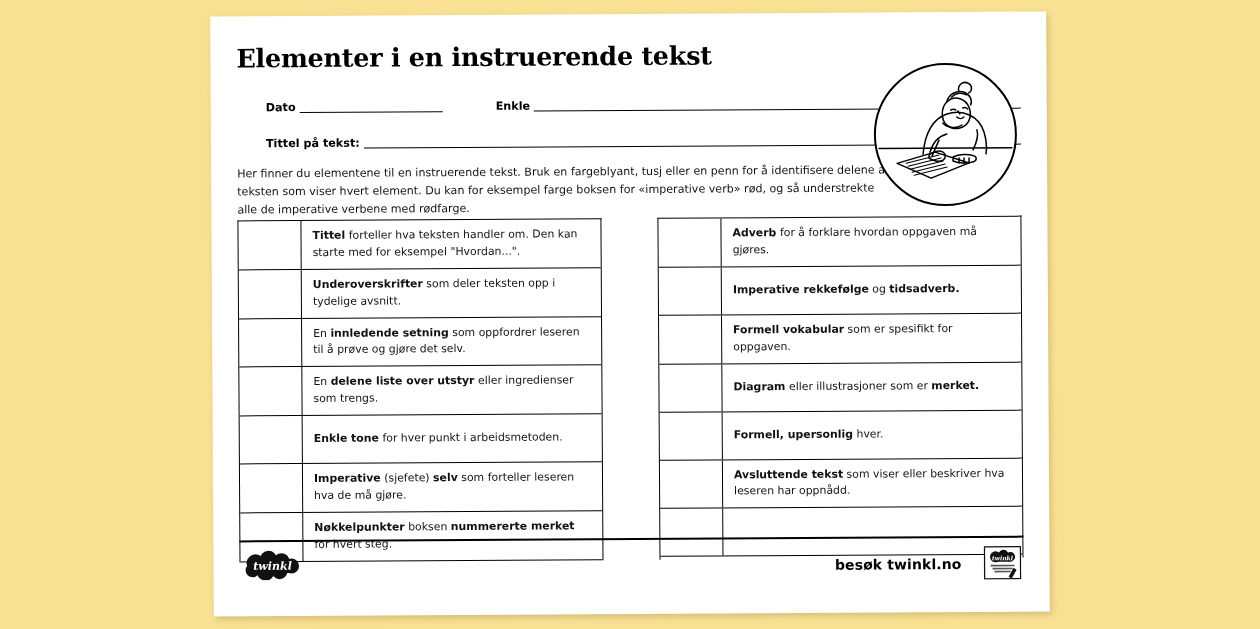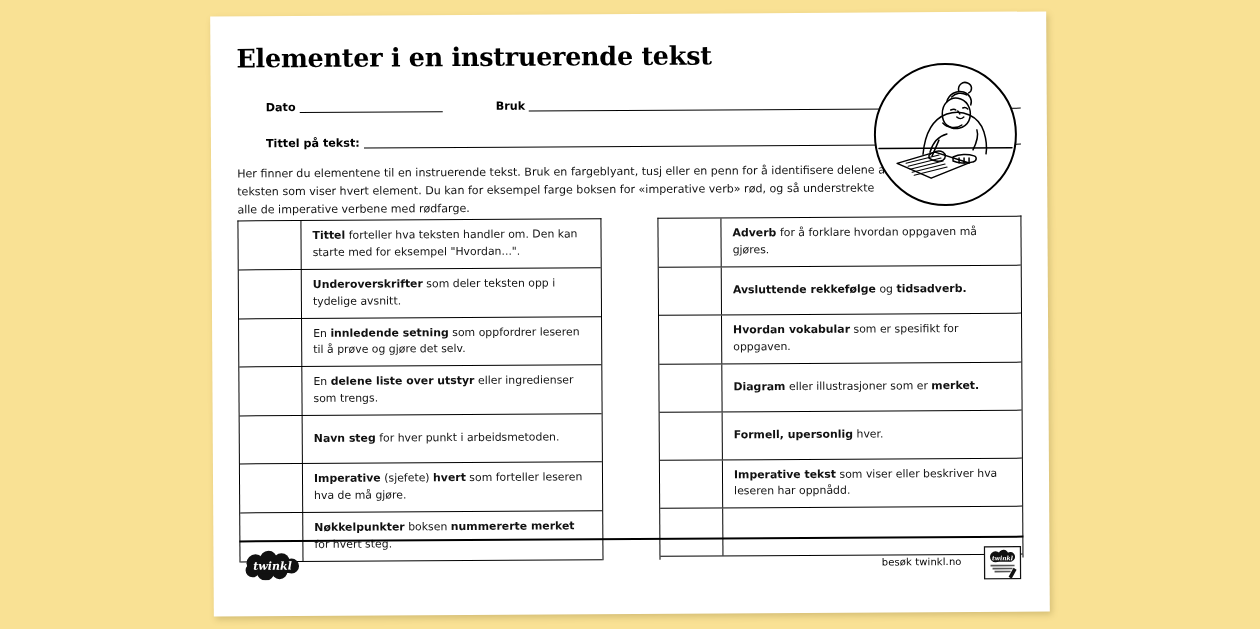--- a/index.html
+++ b/index.html
@@ -162,22 +162,22 @@
     position: absolute;
     left: 2px;
     top: 2px;
     width: 62px;
     height: 30px;
   }
   .visit {
     position: absolute;
     right: 62px;
     top: 12px;
-    font-size: 10px;
-    font-weight: normal;
+    font-size: 14px;
+    font-weight: bold;
     color: #000;
     letter-spacing: 0.1px;
     white-space: nowrap;
     font-family: "DejaVu Sans", sans-serif;
   }
   .badge {
     position: absolute;
     right: 2px;
     top: 2px;
     width: 38px;
@@ -191,21 +191,21 @@
 
   <div id="page">
     <div id="page-inner">
 
       <h1 class="title">Elementer i en instruerende tekst</h1>
 
       <div class="field-row">
         <span class="field-label">Dato</span>
         <span class="rule rule-dato"></span>
         <span class="gap-navn"></span>
-        <span class="field-label">Bruk</span>
+        <span class="field-label">Enkle</span>
         <span class="rule rule-navn"></span>
       </div>
 
       <div class="field-row-2">
         <span class="field-label">Tittel på tekst:</span>
         <span class="rule rule-tittel"></span>
       </div>
 
       <p class="intro">Her finner du elementene til en instruerende tekst. Bruk en fargeblyant, tusj  eller en penn for å identifisere delene av teksten som viser hvert element. Du kan for eksempel farge boksen for «imperative verb» rød, og så understrekte alle de imperative verbene med rødfarge.</p>
 
@@ -274,72 +274,72 @@
           </div>
           <div class="trow">
             <div class="tbox"></div>
             <div class="tcell">
               <span><span>En </span><span class="b">delene liste over utstyr</span><span> eller ingredienser som trengs.</span></span>
             </div>
           </div>
           <div class="trow">
             <div class="tbox"></div>
             <div class="tcell">
-              <span><span class="b">Navn steg</span><span> for hver punkt i arbeidsmetoden.</span></span>
-            </div>
-          </div>
-          <div class="trow">
-            <div class="tbox"></div>
-            <div class="tcell">
-              <span><span class="b">Imperative</span><span> (sjefete) </span><span class="b">hvert</span><span> som forteller leseren hva de må gjøre.</span></span>
+              <span><span class="b">Enkle tone</span><span> for hver punkt i arbeidsmetoden.</span></span>
+            </div>
+          </div>
+          <div class="trow">
+            <div class="tbox"></div>
+            <div class="tcell">
+              <span><span class="b">Imperative</span><span> (sjefete) </span><span class="b">selv</span><span> som forteller leseren hva de må gjøre.</span></span>
             </div>
           </div>
           <div class="trow">
             <div class="tbox"></div>
             <div class="tcell">
               <span><span class="b">Nøkkelpunkter</span><span> boksen </span><span class="b">nummererte merket</span><span> for hvert steg.</span></span>
             </div>
           </div>
         </div>
 
         <div class="tbl">
           <div class="trow">
             <div class="tbox"></div>
             <div class="tcell">
               <span><span class="b">Adverb</span><span> for å forklare hvordan oppgaven må gjøres.</span></span>
             </div>
           </div>
           <div class="trow">
             <div class="tbox"></div>
             <div class="tcell">
-              <span><span class="b">Avsluttende rekkefølge</span><span> og </span><span class="b">tidsadverb.</span></span>
-            </div>
-          </div>
-          <div class="trow">
-            <div class="tbox"></div>
-            <div class="tcell">
-              <span><span class="b">Hvordan vokabular</span><span> som er spesifikt for oppgaven.</span></span>
+              <span><span class="b">Imperative rekkefølge</span><span> og </span><span class="b">tidsadverb.</span></span>
+            </div>
+          </div>
+          <div class="trow">
+            <div class="tbox"></div>
+            <div class="tcell">
+              <span><span class="b">Formell vokabular</span><span> som er spesifikt for oppgaven.</span></span>
             </div>
           </div>
           <div class="trow">
             <div class="tbox"></div>
             <div class="tcell">
               <span><span class="b">Diagram</span><span> eller illustrasjoner som er </span><span class="b">merket.</span></span>
             </div>
           </div>
           <div class="trow">
             <div class="tbox"></div>
             <div class="tcell">
               <span><span class="b">Formell, upersonlig</span><span> hver.</span></span>
             </div>
           </div>
           <div class="trow">
             <div class="tbox"></div>
             <div class="tcell">
-              <span><span class="b">Imperative tekst</span><span> som viser eller beskriver hva leseren har oppnådd.</span></span>
+              <span><span class="b">Avsluttende tekst</span><span> som viser eller beskriver hva leseren har oppnådd.</span></span>
             </div>
           </div>
           <div class="trow">
             <div class="tbox"></div>
             <div class="tcell">
               <span><span class="b"></span><span></span></span>
             </div>
           </div>
         </div>
 

